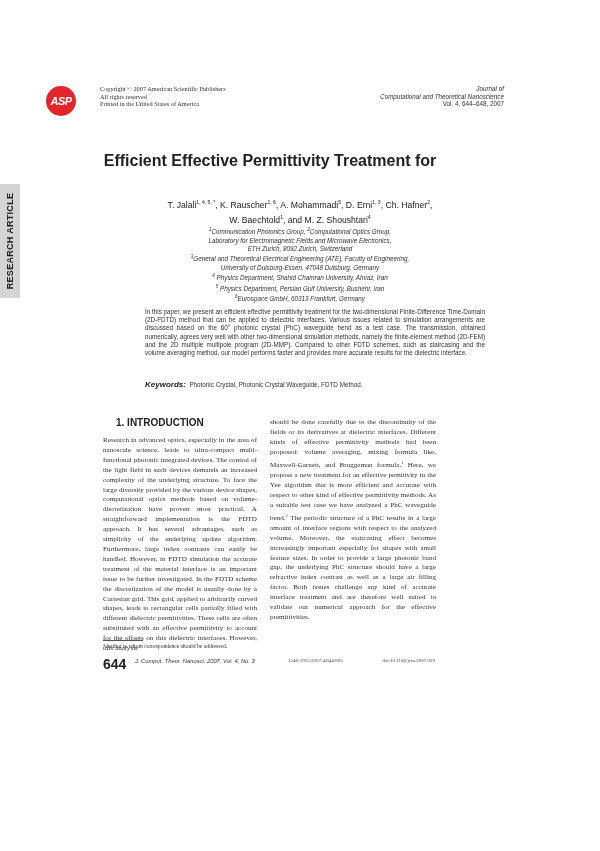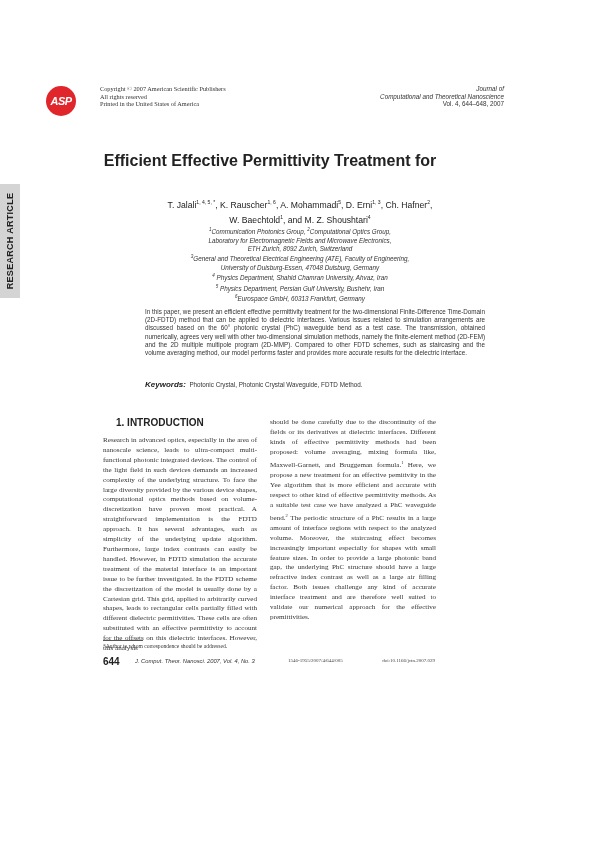--- a/index.html
+++ b/index.html
@@ -41,21 +41,21 @@
   .sec-head { left: 103px; top: 417px; font-family: "Liberation Sans", sans-serif; font-weight: bold; font-size: 10px; color: #222; margin-left: 13px; }
   .col { font-family: "Liberation Serif", serif; font-size: 7.1px; line-height: 9.9px; text-align: justify; color: #333; }
   .col-left { left: 103px; width: 154px; top: 436px; }
   .col-right { left: 270px; width: 166px; top: 418px; }
   .col p { margin: 0; }
   .col .indent { text-indent: 8px; }
   .col sup { font-size: 4.5px; }
 
   .fn-rule { left: 103px; top: 640px; width: 40px; height: 0; border-top: 0.6px solid #555; }
   .footnote { left: 103px; top: 643px; font-family: "Liberation Serif", serif; font-size: 5.6px; color: #333; }
-  .page-num { left: 103px; top: 656px; font-family: "Liberation Sans", sans-serif; font-weight: bold; font-size: 10px; color: #222; }
+  .page-num { left: 103px; top: 656px; font-family: "Liberation Sans", sans-serif; font-weight: bold; font-size: 14px; color: #222; }
   .footer-journal { left: 135px; top: 658px; font-family: "Liberation Sans", sans-serif; font-style: italic; font-size: 5.8px; color: #333; }
   .footer-issn { left: 288px; top: 658px; font-family: "Liberation Serif", serif; font-size: 5px; color: #444; }
   .footer-doi { left: 375px; top: 658px; width: 60px; text-align: right; font-family: "Liberation Serif", serif; font-size: 5px; color: #444; }
 </style>
 </head>
 <body>
 
 <div class="abs logo">
   <span>ASP</span>
 </div>

